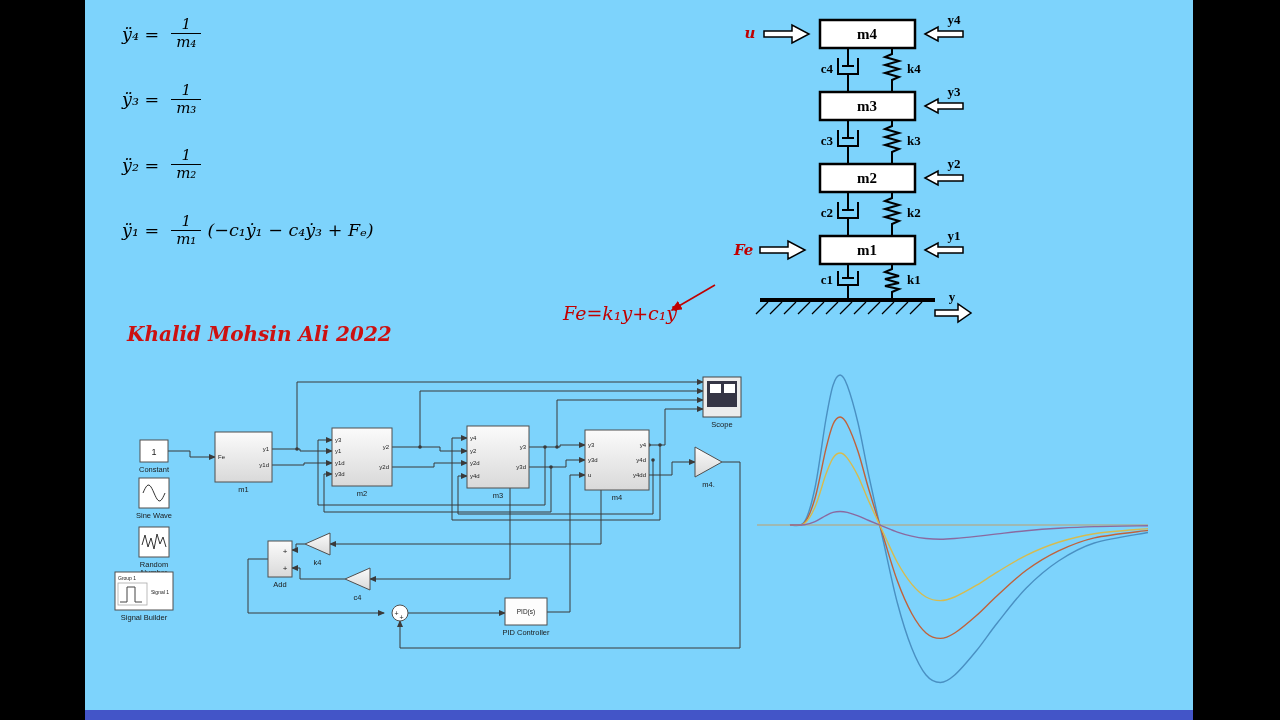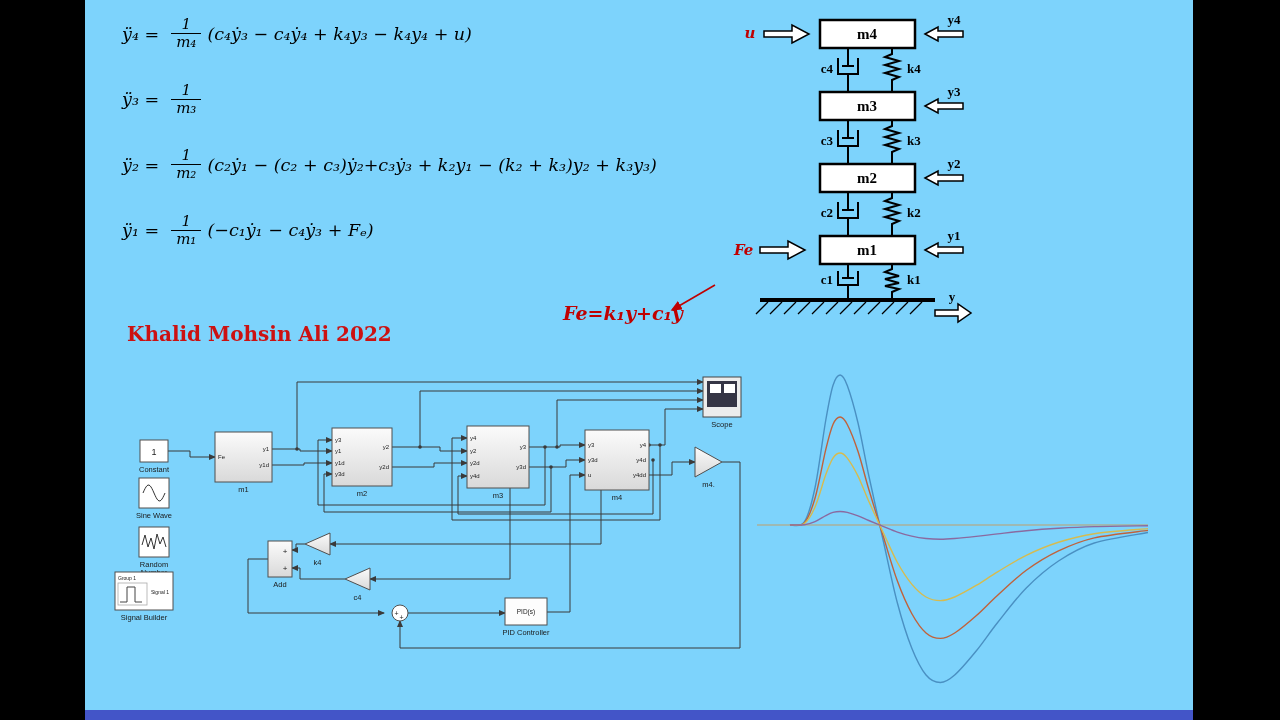--- a/index.html
+++ b/index.html
@@ -11,59 +11,57 @@
   .bottom-strip{position:absolute;left:85px;width:1108px;top:710px;height:10px;background:#4355c8;}
   .equations{position:absolute;left:122px;top:16px;color:#000;
              font-family:"DejaVu Serif","Liberation Serif",serif;font-style:italic;}
   .eq{display:flex;align-items:center;margin-bottom:30px;font-size:17.5px;white-space:nowrap;}
   .eq .lhs{margin-right:6px;}
   .frac{display:inline-flex;flex-direction:column;align-items:center;font-size:15px;
         margin:0 6px;line-height:1.15;}
   .frac .num{padding:0 2px;}
   .frac .den{border-top:1.4px solid #000;padding:0 5px;}
   .author{position:absolute;left:127px;top:322px;color:#cc1111;
-          font-family:"DejaVu Serif",serif;font-weight:bold;font-size:20px;}
+          font-family:"DejaVu Serif",serif;font-style:italic;font-weight:bold;font-size:20px;}
   .fe-note{position:absolute;left:563px;top:302px;color:#c00000;
-           font-family:"DejaVu Serif",serif;font-style:italic;font-weight:bold;font-size:19px;}
+           font-family:"DejaVu Serif",serif;font-style:italic;font-weight:normal;font-size:19px;}
   .massfig{position:absolute;left:730px;top:10px;}
   .fe-arrow{position:absolute;left:655px;top:275px;}
   #overlay{position:absolute;left:0;top:0;}
   .mlabel{font-family:"Liberation Serif",serif;font-weight:bold;font-size:15px;fill:#000;}
   .cklabel{font-family:"Liberation Serif",serif;font-weight:bold;font-size:13px;fill:#000;}
   .ylabel{font-family:"Liberation Serif",serif;font-weight:bold;font-size:13px;fill:#000;}
   .redlabel{font-family:"DejaVu Serif",serif;font-style:italic;font-weight:bold;font-size:15px;fill:#c00000;}
 </style>
 </head>
 <body>
 
 <div class="stage">
 
   <div class="equations">
     <div class="eq">
       <span class="lhs">ÿ₄ =</span>
       <span class="frac">
         <span class="num">1</span>
         <span class="den">m₄</span>
       </span>
-      <span class="rhs">(c₄ẏ₃ − c₄ẏ₄ + k₄y₃ − k₄y₄ + u)</span>
     </div>
     <div class="eq">
       <span class="lhs">ÿ₃ =</span>
       <span class="frac">
         <span class="num">1</span>
         <span class="den">m₃</span>
       </span>
     </div>
     <div class="eq">
       <span class="lhs">ÿ₂ =</span>
       <span class="frac">
         <span class="num">1</span>
         <span class="den">m₂</span>
       </span>
-      <span class="rhs">(c₂ẏ₁ − (c₂ + c₃)ẏ₂+c₃ẏ₃ + k₂y₁ − (k₂ + k₃)y₂ + k₃y₃)</span>
     </div>
     <div class="eq">
       <span class="lhs">ÿ₁ =</span>
       <span class="frac">
         <span class="num">1</span>
         <span class="den">m₁</span>
       </span>
       <span class="rhs">(−c₁ẏ₁ − c₄ẏ₃ + Fₑ)</span>
     </div>
   </div>

